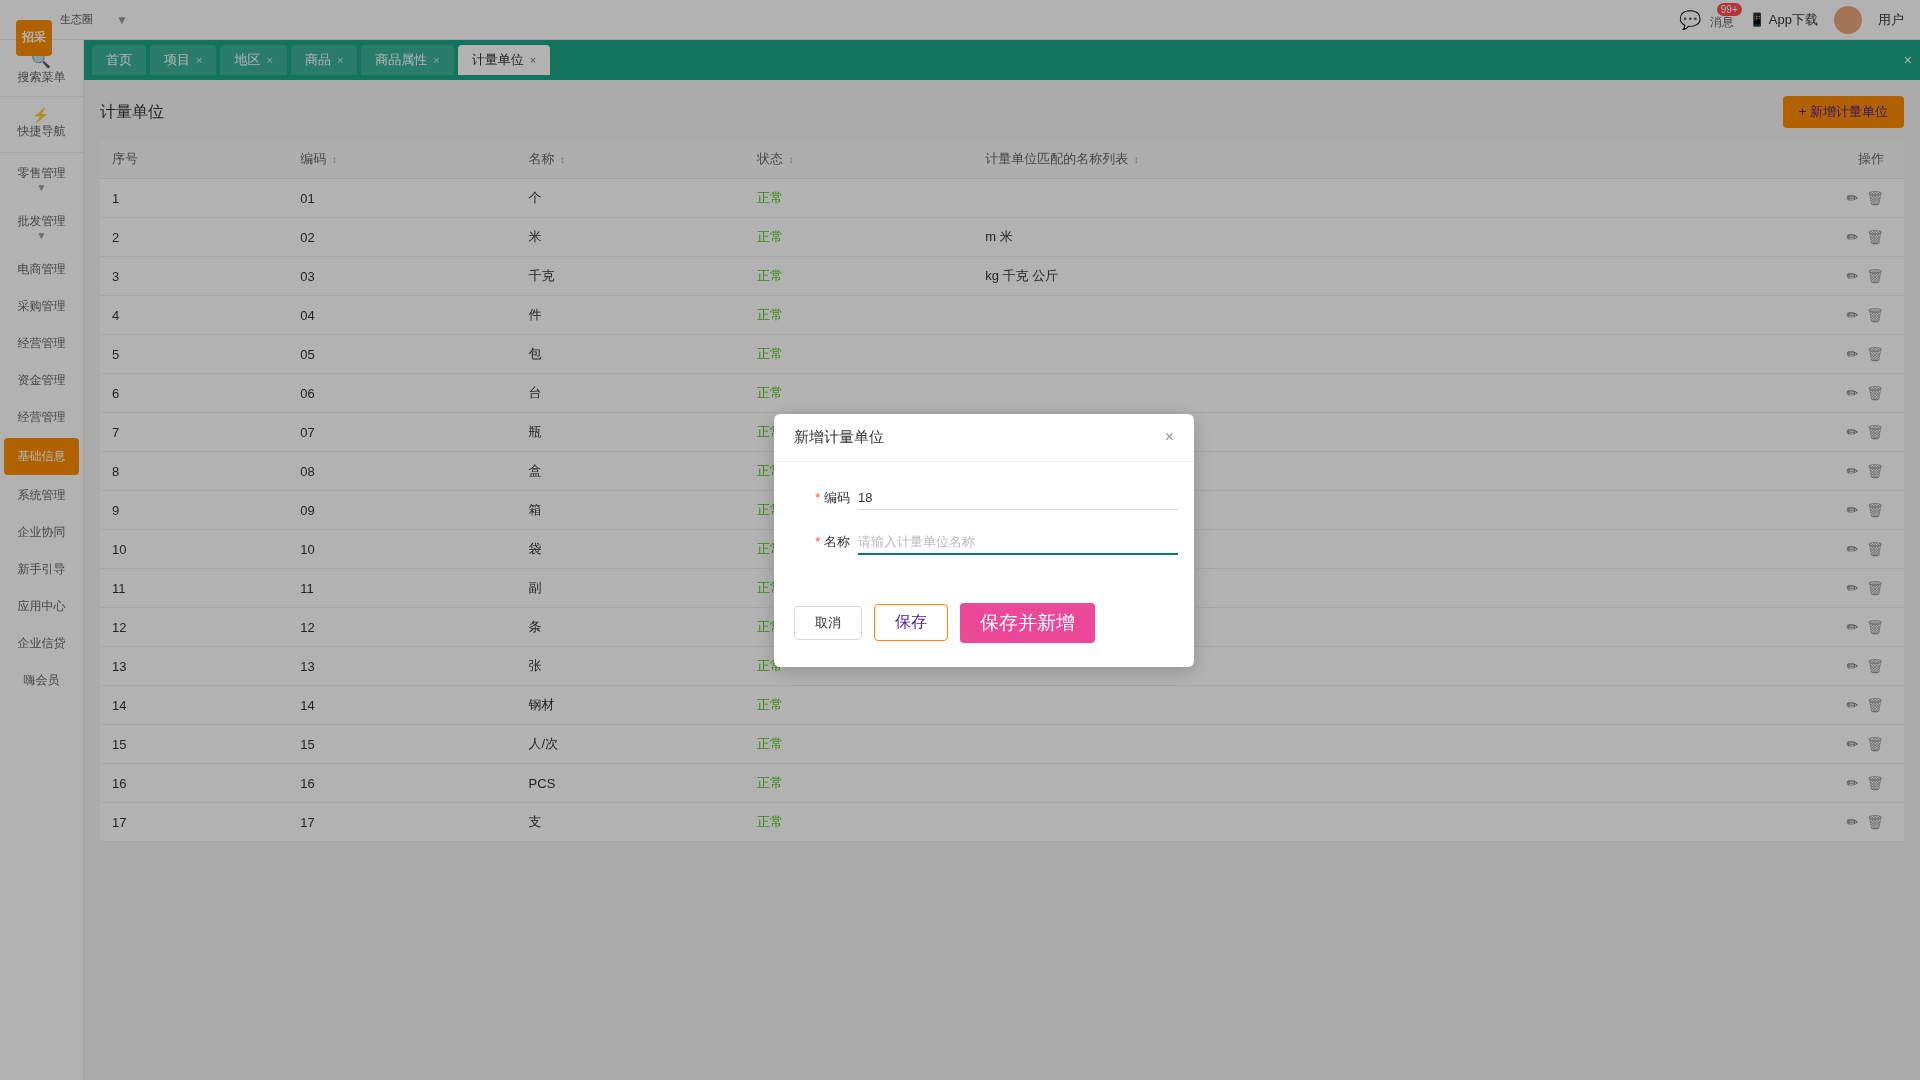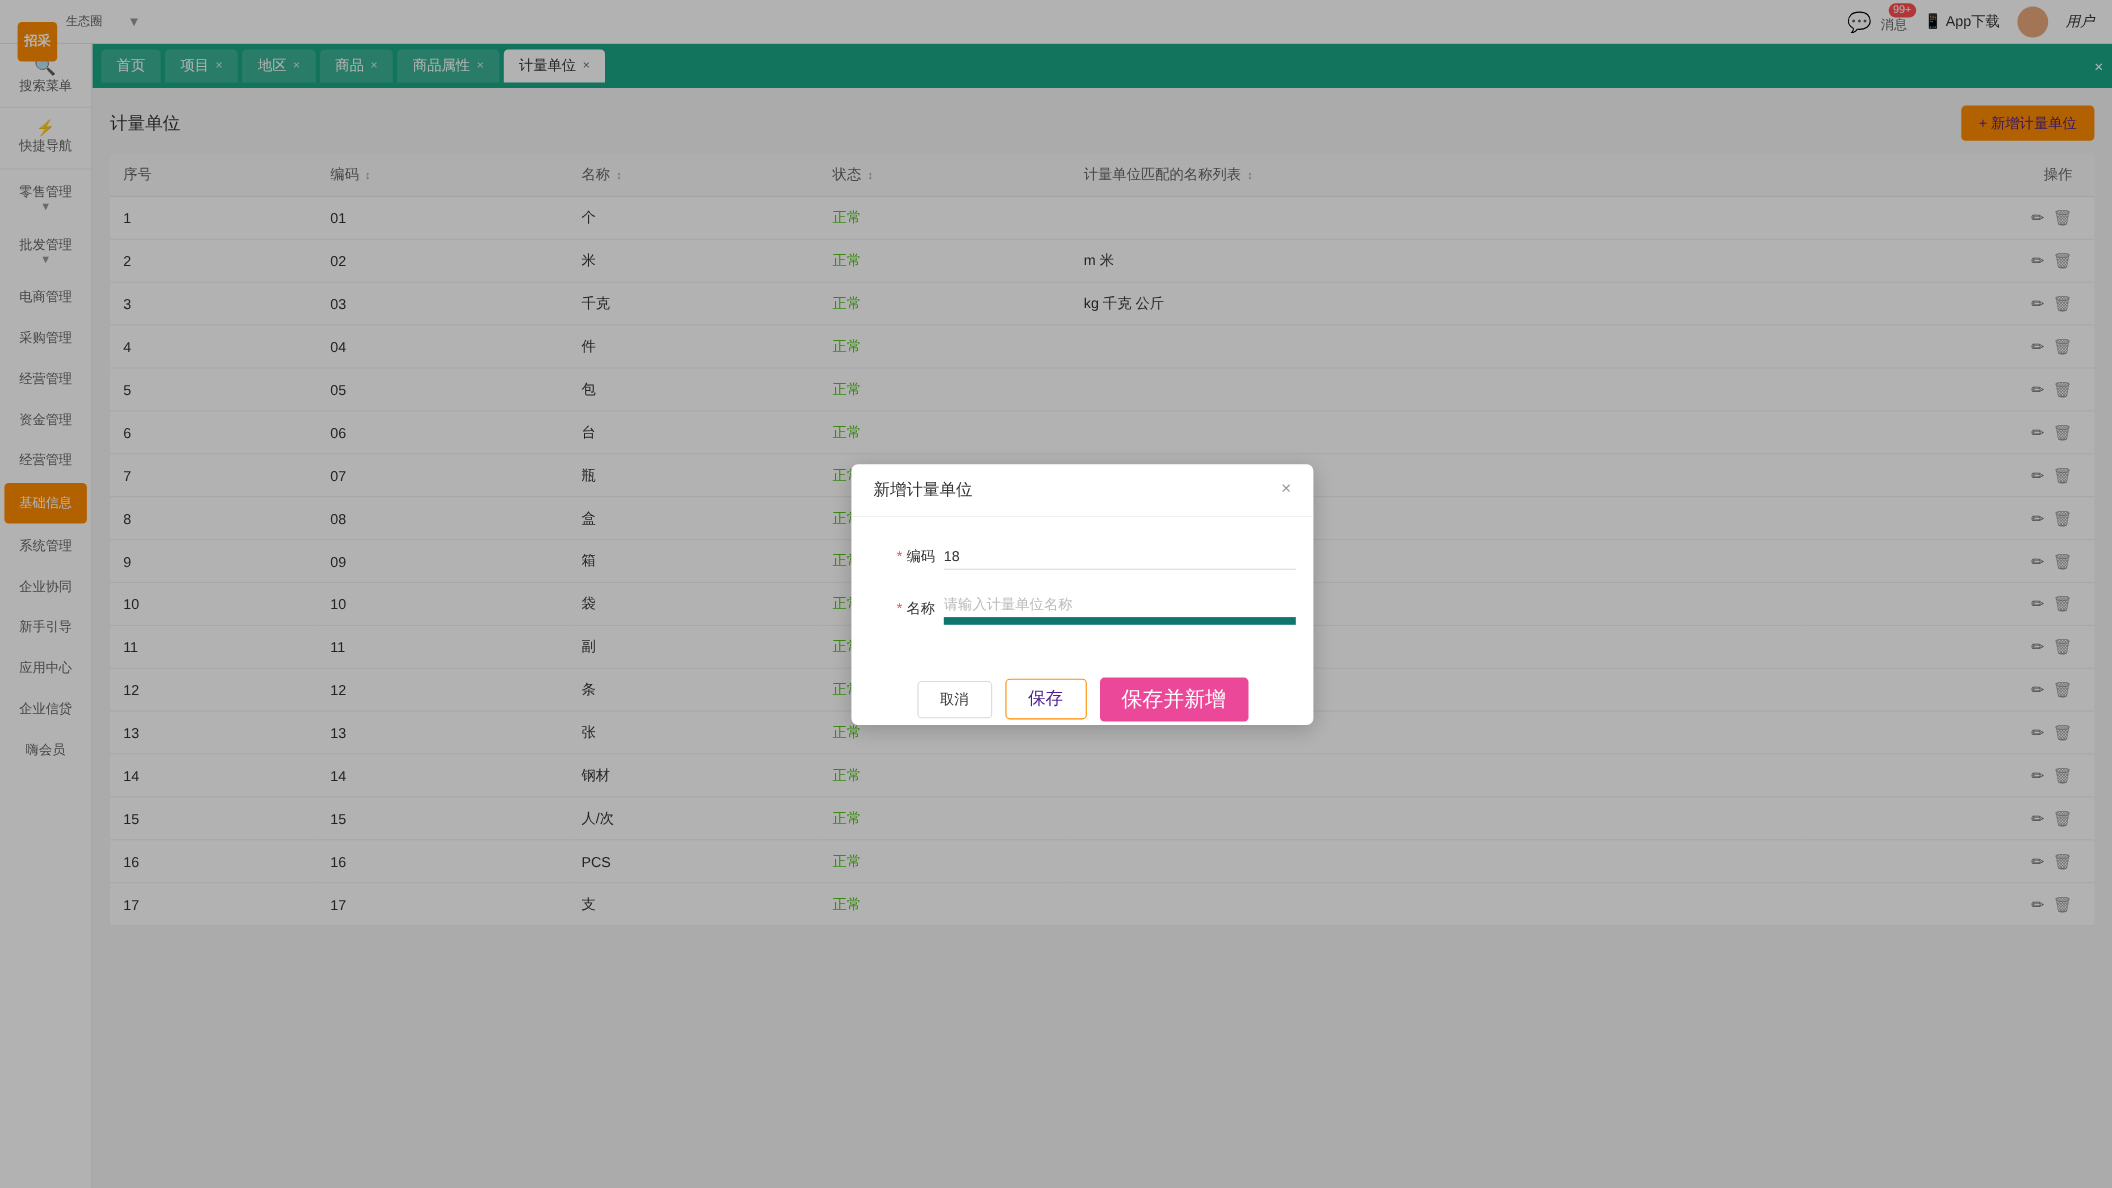--- a/index.html
+++ b/index.html
@@ -62,23 +62,23 @@
     
     .modal-overlay { position: fixed; top: 0; left: 0; width: 1920px; height: 1080px; background: rgba(0,0,0,0.3); z-index: 100; display: flex; align-items: center; justify-content: center; }
     .modal { background: #fff; border-radius: 6px; width: 420px; padding: 0; box-shadow: 0 4px 20px rgba(0,0,0,0.2); margin-left: 48px; }
     .modal-header { display: flex; align-items: center; justify-content: space-between; padding: 14px 20px; border-bottom: 1px solid #f0f0f0; }
     .modal-title { font-size: 15px; font-weight: 500; color: #333; }
     .modal-close { cursor: pointer; color: #999; font-size: 16px; background: none; border: none; }
     .modal-body { padding: 24px 16px 16px; }
     .form-row { display: flex; align-items: center; margin-bottom: 20px; gap: 8px; }
     .form-label { font-size: 13px; color: #333; width: 60px; text-align: right; flex-shrink: 0; }
     .form-input { flex: 1; border: none; border-bottom: 1px solid #d9d9d9; padding: 4px 0; font-size: 13px; outline: none; color: #333; }
-    .form-input.active-border { border-bottom: 7px solid #0f766e; }
+    .form-input.active-border { border-bottom: 2px solid #0f766e; }
     .form-input::placeholder { color: #bbb; }
-    .modal-footer { display: flex; align-items: center; justify-content: center; padding: 12px 20px 3px; gap: 12px; }
+    .modal-footer { display: flex; align-items: center; justify-content: flex-start; padding: 12px 20px 24px; gap: 12px; }
     .btn-cancel { border: 1px solid #d9d9d9; background: #fff; color: #333; padding: 7px 20px; border-radius: 4px; cursor: pointer; font-size: 13px; }
     .btn-save { border: 1px solid #ff8c00; background: #fff; color: #4c1d95; padding: 7px 20px; border-radius: 4px; cursor: pointer; font-size: 16px; }
     .btn-save-new { background: #ec4899; color: #fff; border: none; padding: 7px 20px; border-radius: 4px; cursor: pointer; font-size: 19px; }
 
     .sort-icon { font-size: 10px; color: #999; margin-left: 2px; }
   </style>
 </head>
 <body>
 
 <div class="top-bar">
@@ -92,21 +92,21 @@
   <div class="top-bar-right">
     <div class="top-bar-badge">
       <span style="font-size:18px; color:#666;">💬</span>
       <span class="badge">99+</span>
       <span style="font-size:12px; color:#666; margin-left:4px;">消息</span>
     </div>
     <div style="font-size:13px; color:#333; cursor:pointer;">
       📱 <span>App下载</span>
     </div>
     <div class="top-bar-avatar" style="background:#e8a87c;"></div>
-    <div style="font-size:13px; color:#333;font-style:italic;">用户</div>
+    <div style="font-size:13px; color:#333;">用户</div>
   </div>
 </div>
 
 <div class="main-layout">
 
   <div class="sidebar">
     <div class="sidebar-search">
       <div style="font-size:16px;">🔍</div>
       <div>搜索菜单</div>
     </div>

